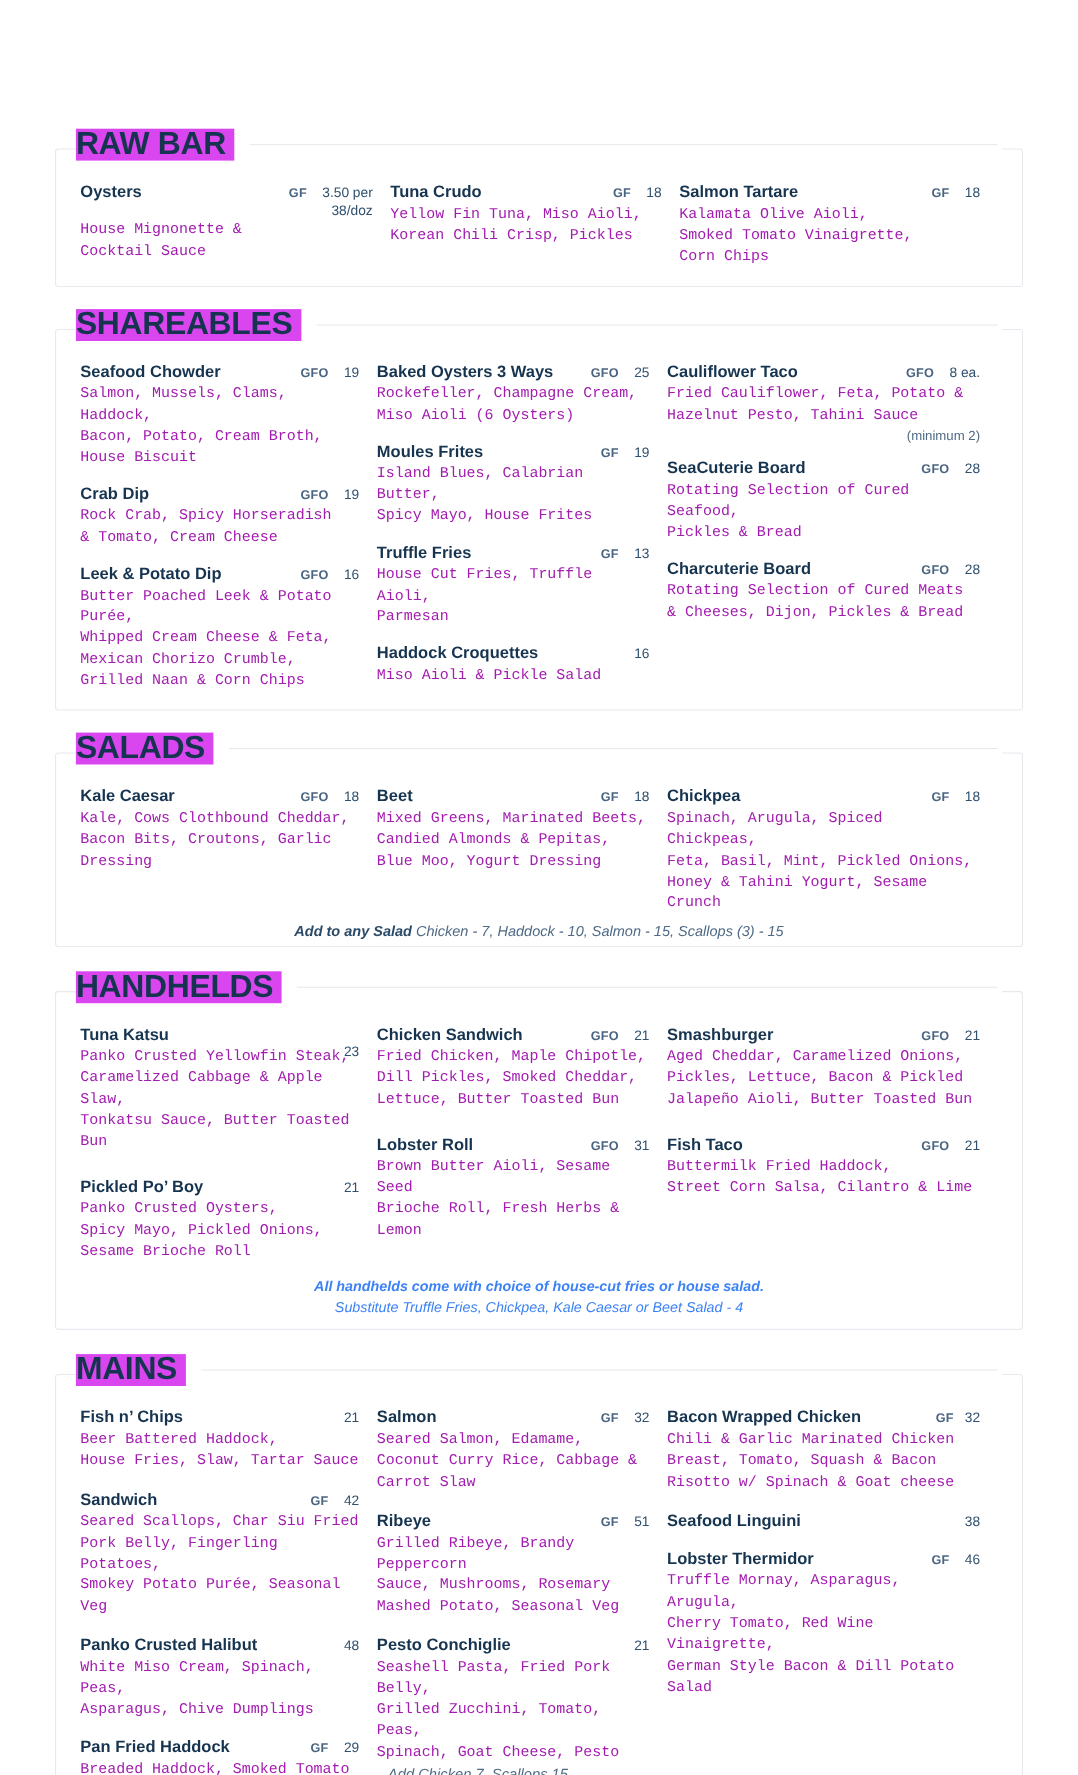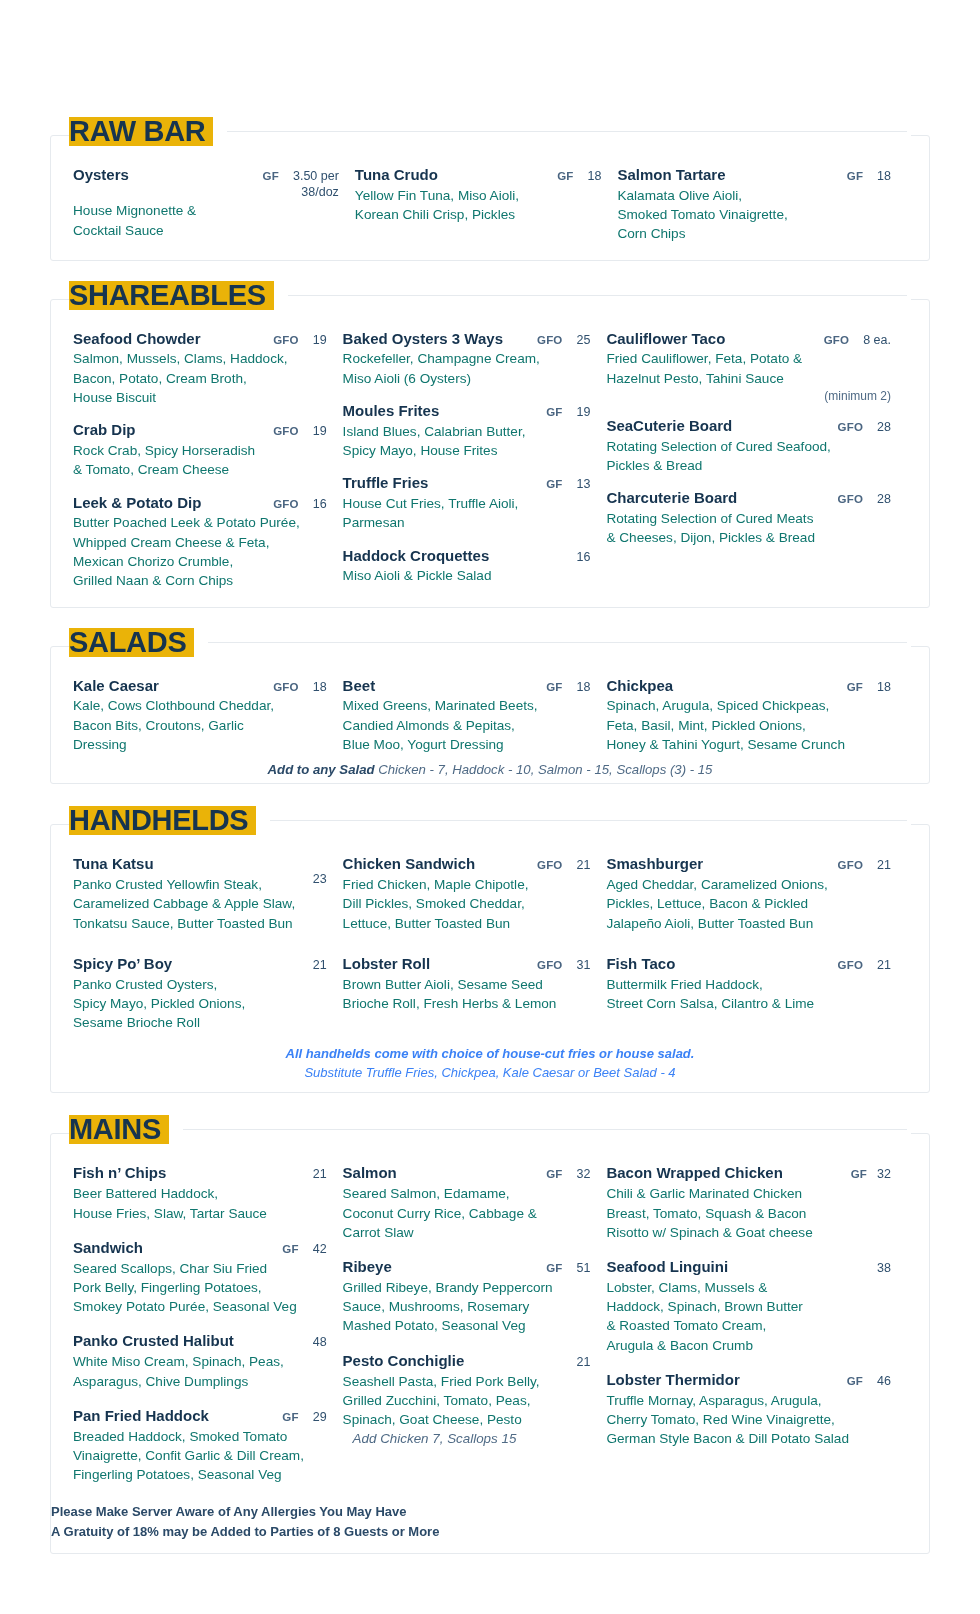--- a/index.html
+++ b/index.html
@@ -43,21 +43,21 @@
     align-items: center;
     gap: 14px;
     background: #ffffff;
     padding-right: 4px;
   }
   .section-title {
     font-size: 29px;
     font-weight: 700;
     letter-spacing: -0.3px;
     color: #16344f;
-    background: #eab308;
+    background: #d946ef;
     padding: 0 8px 0 0;
     white-space: nowrap;
     line-height: 1;
   }
   .section-rule {
     flex: 1 1 auto;
     height: 1px;
     background: #e6eaee;
   }
 
@@ -99,23 +99,24 @@
     font-size: 12.5px;
     font-weight: 400;
     color: #30506e;
     margin-left: 14px;
     white-space: nowrap;
     text-align: right;
   }
   .item-desc {
     font-size: 13.6px;
     line-height: 1.42;
-    color: #0f766e;
+    color: #a21caf;
     margin-top: 1px;
     white-space: pre-line;
+    font-family: Liberation Mono, monospace;
   }
   .sub-note {
     font-size: 12px;
     color: #4f6a85;
     text-align: right;
     margin-top: 1px;
   }
   .inline-add {
     font-size: 13.4px;
     font-style: italic;
@@ -431,21 +432,21 @@
           <div class="item-head">
             <span class="item-name">Tuna Katsu</span>
             <span class="price-abs">23</span>
           </div>
           <div class="item-desc">Panko Crusted Yellowfin Steak,
 Caramelized Cabbage &amp; Apple Slaw,
 Tonkatsu Sauce, Butter Toasted Bun</div>
         </div>
         <div class="item">
           <div class="item-head">
-            <span class="item-name">Spicy Po’ Boy</span>
+            <span class="item-name">Pickled Po’ Boy</span>
             <span class="spacer"></span>
             <span class="tag"></span>
             <span class="price">21</span>
           </div>
           <div class="item-desc">Panko Crusted Oysters,
 Spicy Mayo, Pickled Onions,
 Sesame Brioche Roll</div>
         </div>
       </div>
 
@@ -605,24 +606,20 @@
 Breast, Tomato, Squash &amp; Bacon
 Risotto w/ Spinach &amp; Goat cheese</div>
         </div>
         <div class="item">
           <div class="item-head">
             <span class="item-name">Seafood Linguini</span>
             <span class="spacer"></span>
             <span class="tag"></span>
             <span class="price">38</span>
           </div>
-          <div class="item-desc">Lobster, Clams, Mussels &amp;
-Haddock, Spinach, Brown Butter
-&amp; Roasted Tomato Cream,
-Arugula &amp; Bacon Crumb</div>
         </div>
         <div class="item">
           <div class="item-head">
             <span class="item-name">Lobster Thermidor</span>
             <span class="spacer"></span>
             <span class="tag">GF</span>
             <span class="price">46</span>
           </div>
           <div class="item-desc">Truffle Mornay, Asparagus, Arugula,
 Cherry Tomato,  Red Wine Vinaigrette,

